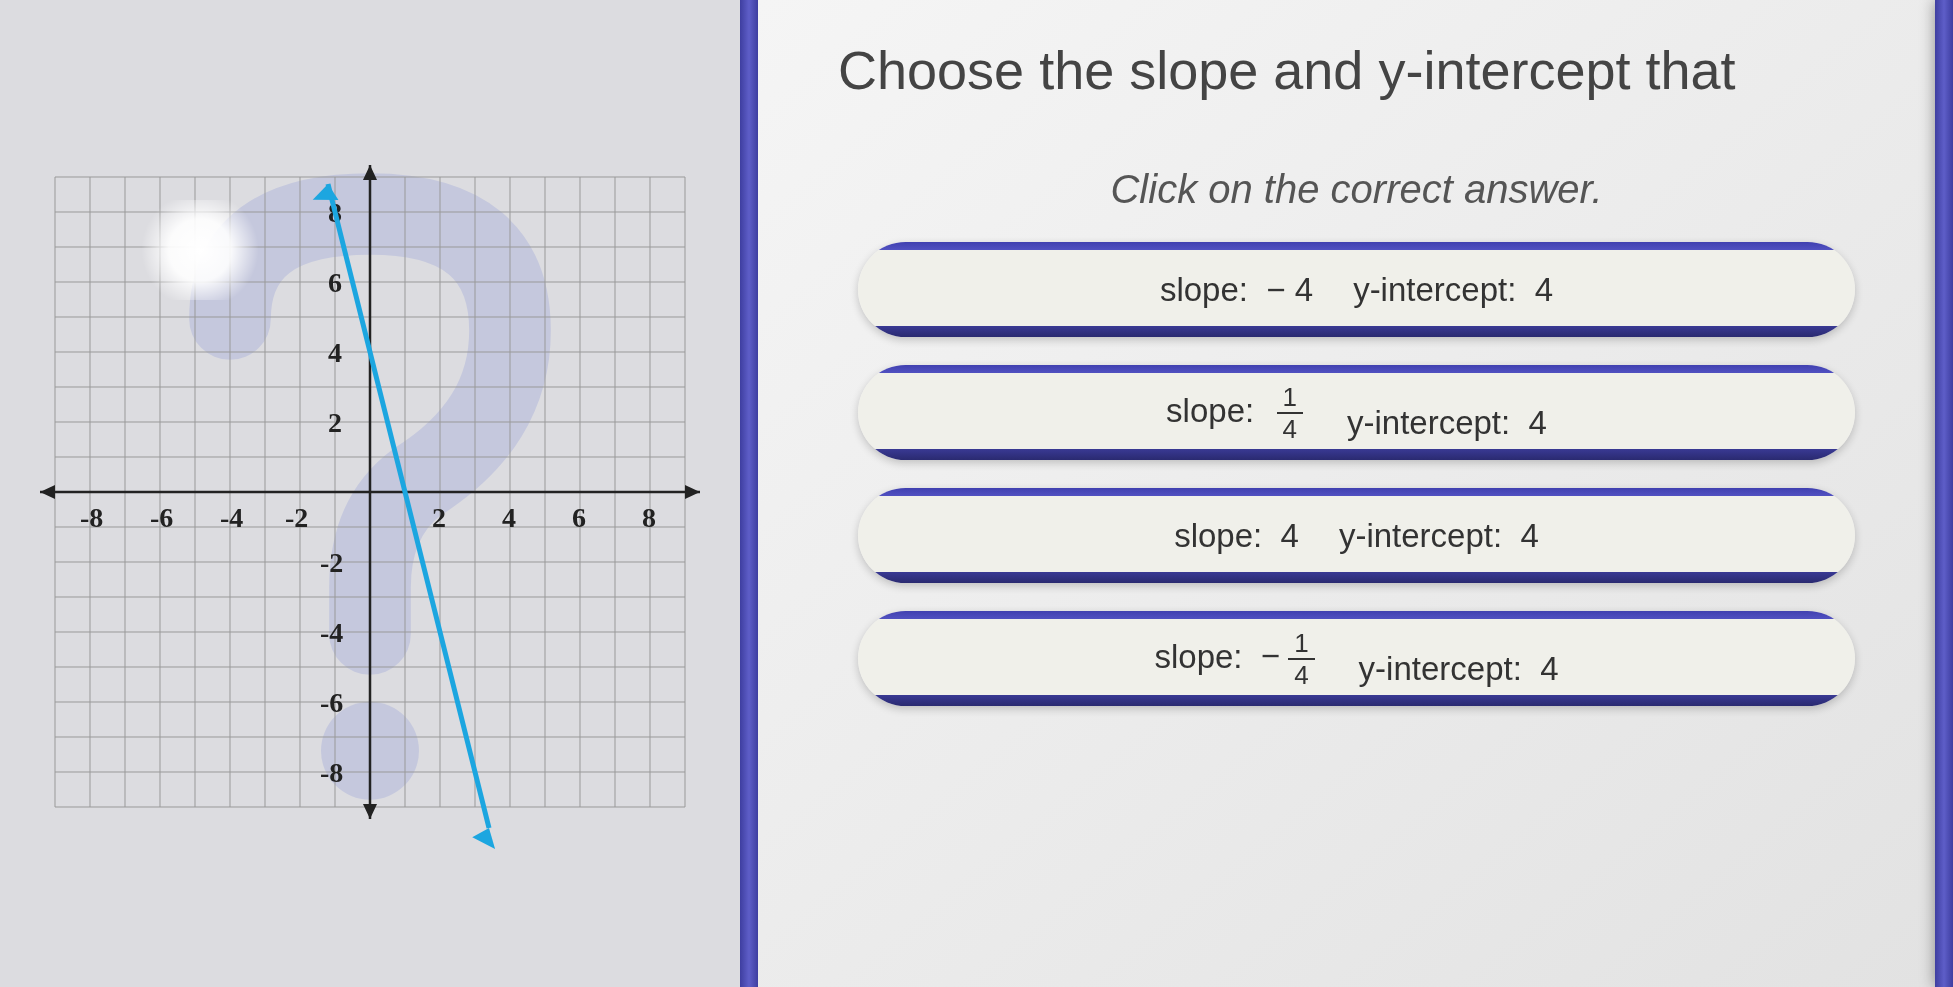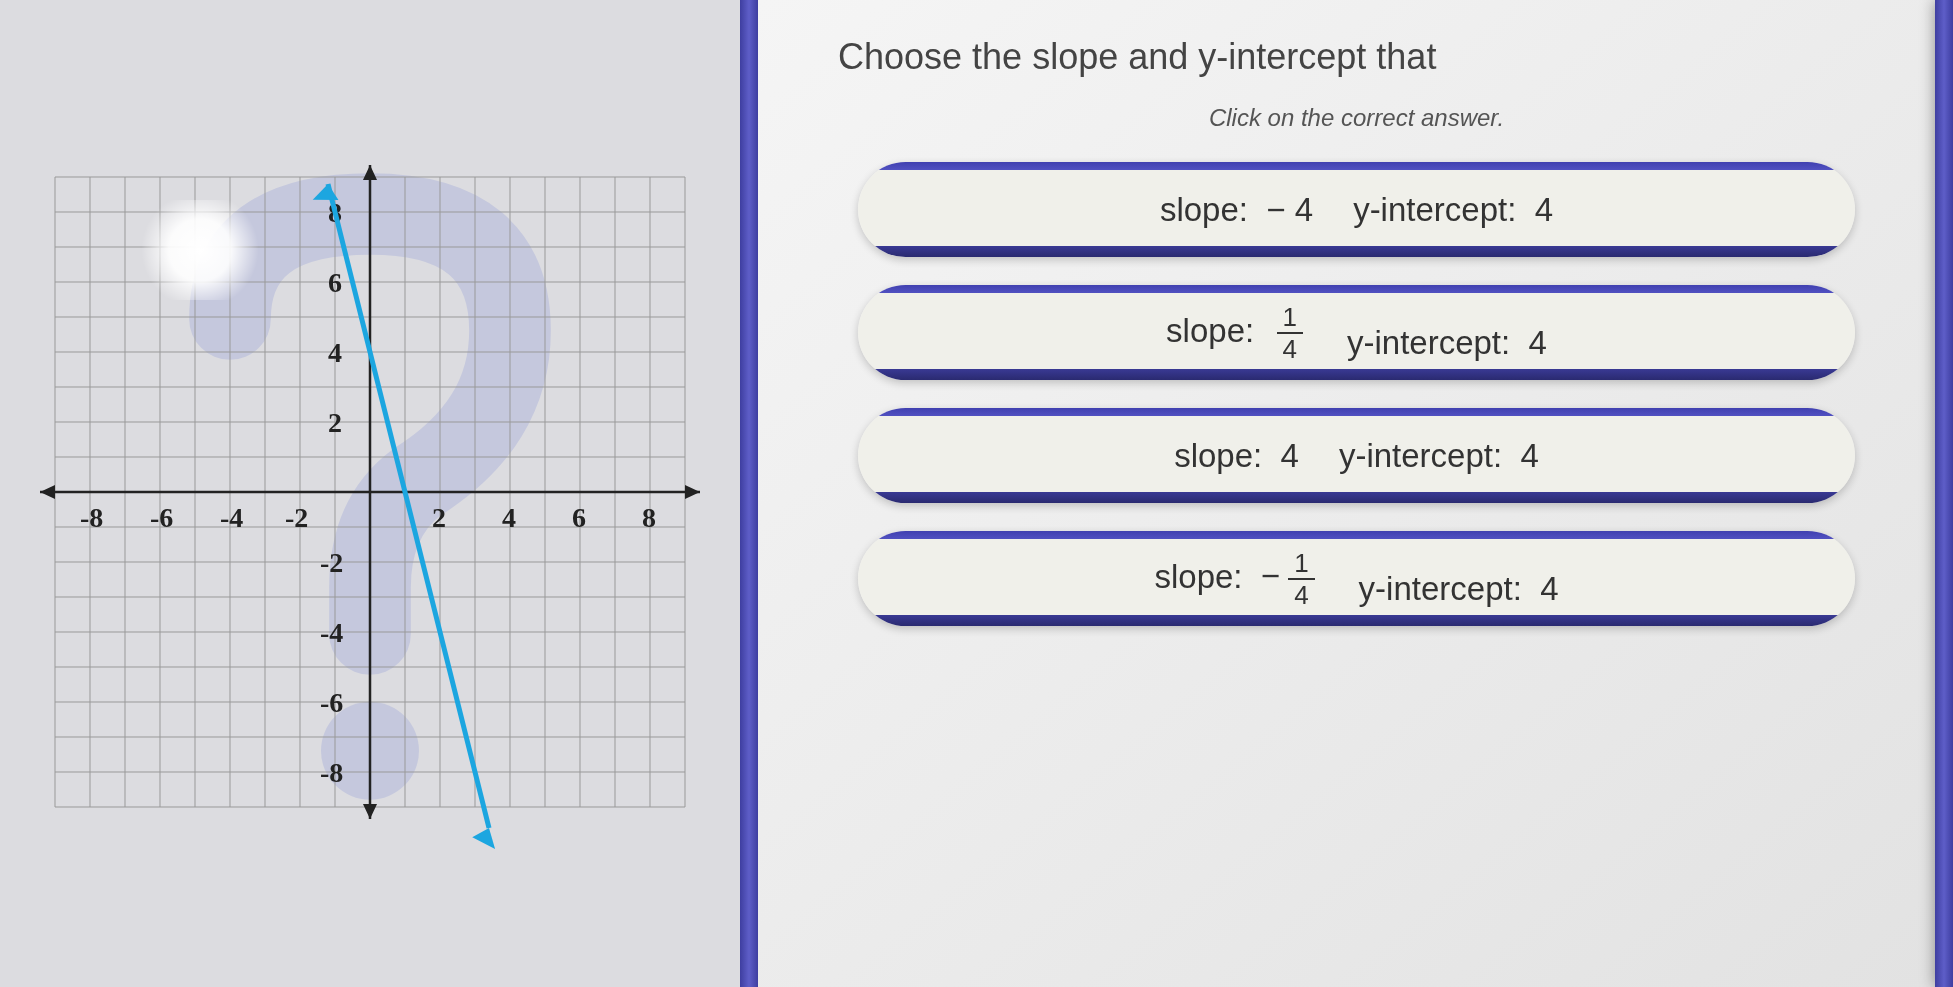--- a/index.html
+++ b/index.html
@@ -70,30 +70,30 @@
 
   .right-panel {
     flex: 1;
     height: 100%;
     background: linear-gradient(to bottom right, #f5f5f5, #e2e2e2);
     padding: 30px 60px 30px 80px;
     display: flex;
     flex-direction: column;
   }
   .question-text {
-    font-size: 36px;
+    font-size: 54px;
     color: #444;
     line-height: 1.5;
-    margin-bottom: 20px;
+    margin-bottom: 56px;
     font-weight: 400;
   }
   .instruction {
     text-align: center;
     font-style: italic;
-    font-size: 24px;
+    font-size: 40px;
     color: #555;
     margin-bottom: 30px;
   }
   .answers {
     display: flex;
     flex-direction: column;
     gap: 28px;
     padding: 0 20px;
   }
   .answer-option {

